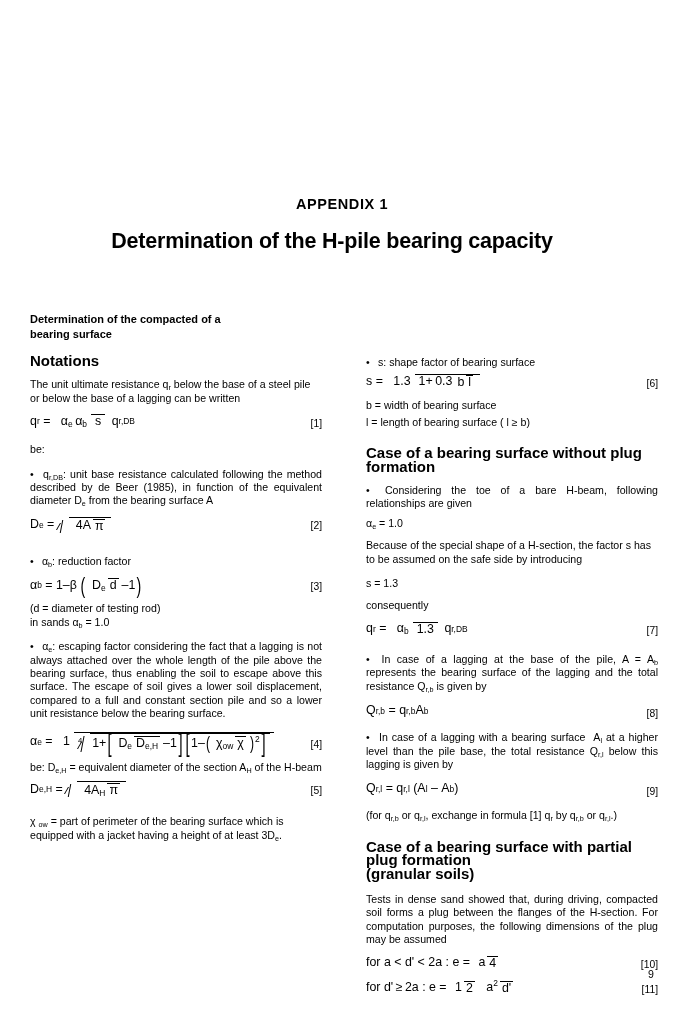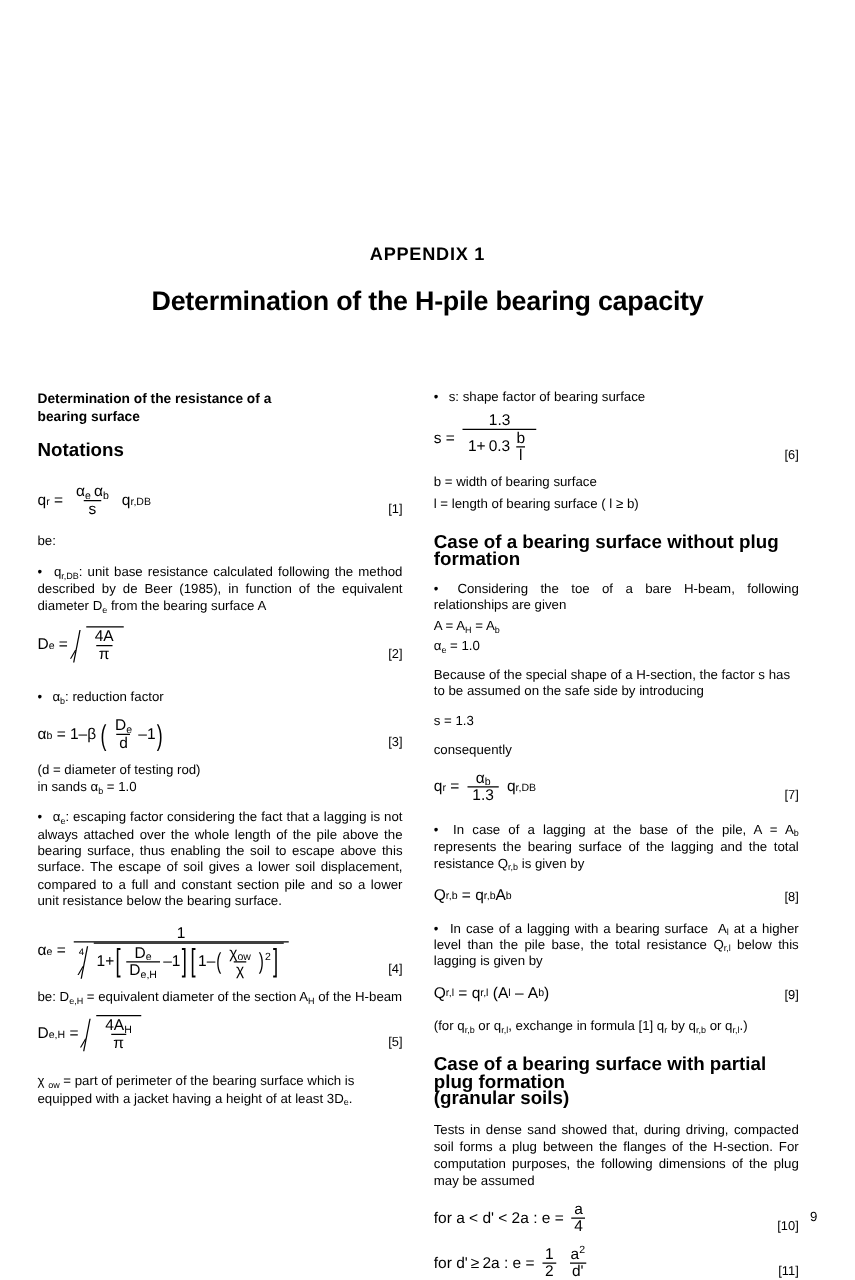--- a/index.html
+++ b/index.html
@@ -30,41 +30,41 @@
     left: 0;
     top: 196px;
     width: 684px;
     text-align: center;
     font-size: 14.5px;
     font-weight: bold;
     letter-spacing: 0.6px;
   }
   .doc-title {
     position: absolute;
-    left: 42px;
+    left: 32px;
     top: 228px;
     width: 600px;
     text-align: center;
     font-size: 21.5px;
     font-weight: bold;
     line-height: 26px;
     letter-spacing: -0.2px;
   }
   .doc-title .line2 { display: block; }
 
   
   .col {
     position: absolute;
     top: 312px;
     width: 292px;
     font-size: 10.6px;
     line-height: 13.4px;
   }
   .col-left  { left: 30px; }
-  .col-right { left: 347px; width: 292px; }
+  .col-right { left: 366px; width: 292px; margin-top: 44px; }
 
   .sec-head {
     font-weight: bold;
     font-size: 11px;
     line-height: 14.5px;
     margin: 0 0 0 0;
   }
   .sub-head {
     font-weight: bold;
     font-size: 15px;
@@ -100,21 +100,21 @@
     font-size: 10.3px;
   }
   .eq-body {
     display: inline-flex;
     align-items: center;
     font-size: 12.4px;
     white-space: nowrap;
   }
   .frac {
     display: inline-flex;
-    flex-direction: column;
+    flex-direction: row;
     align-items: center;
     vertical-align: middle;
     margin: 0 3px;
   }
   .frac > .num {
     padding: 0 4px 0px 4px;
     line-height: 13px;
   }
   .frac > .den {
     padding: 0px 4px 0 4px;
@@ -213,28 +213,29 @@
 
   <div class="appendix-label">APPENDIX 1</div>
 
   <div class="doc-title">
     <span>Determination of the H-pile bearing capacity</span>
   </div>
 
   <div class="col col-left">
 
     <div class="sec-head">
-      <span>Determination of the resistance of a</span><br>
+      <span>Determination of the compacted of a</span><br>
       <span>bearing surface</span>
     </div>
 
     <div class="sp-13"></div>
     <div class="sub-head">Notations</div>
 
     <div class="sp-11"></div>
+    <p class="body nojust">The unit ultimate resistance q<sub>r</sub> below the base of a steel pile or below the base of a lagging can be written</p>
 
     <div class="sp-9"></div>
     <div class="eq">
       <span class="eq-body">
         q<sub>r</sub>&nbsp;=&nbsp;<span class="frac">
             <span class="num">α<sub>e</sub> α<sub>b</sub></span>
             <span class="den">s</span>
           </span>&nbsp;q<sub>r,DB</sub>
       </span>
       <span class="eqno">[1]</span>
@@ -350,21 +351,20 @@
     <div class="sp-3"></div>
     <p class="body nojust">l = length of bearing surface ( l ≥ b)</p>
 
     <div class="sp-17"></div>
     <div class="sub-head">Case of a bearing surface without plug formation</div>
 
     <div class="sp-11"></div>
     <p class="body"><span class="bullet">•</span> Considering the toe of a bare H-beam, following relationships are given</p>
 
     <div class="sp-3"></div>
-    <p class="body nojust">A = A<sub>H</sub> = A<sub>b</sub></p>
     <div class="sp-3"></div>
     <p class="body nojust">α<sub>e</sub> = 1.0</p>
 
     <div class="sp-9"></div>
     <p class="body nojust">Because of the special shape of a H-section, the factor s has to be assumed on the safe side by introducing</p>
 
     <div class="sp-11"></div>
     <p class="body nojust">s = 1.3</p>
 
     <div class="sp-9"></div>

